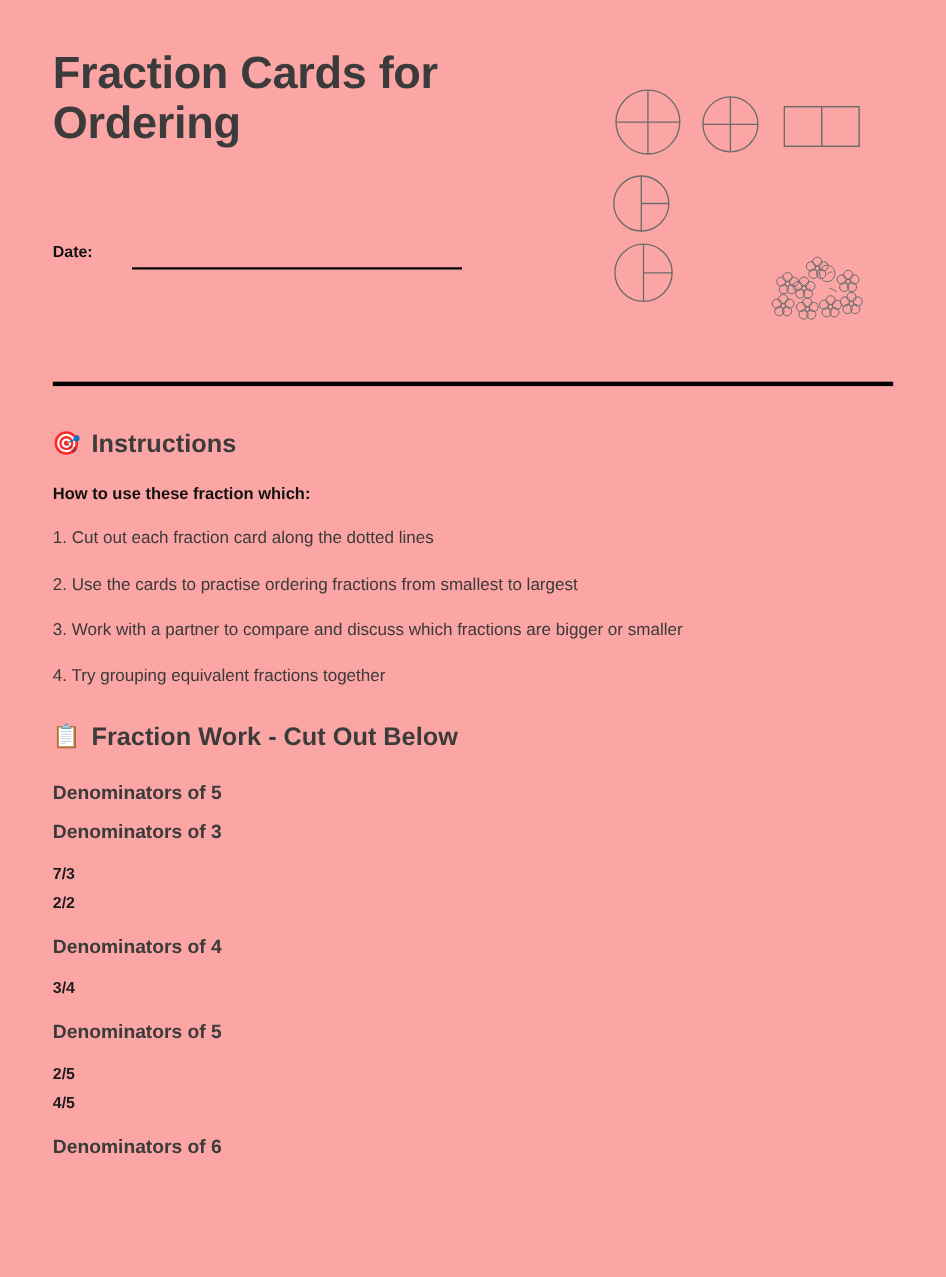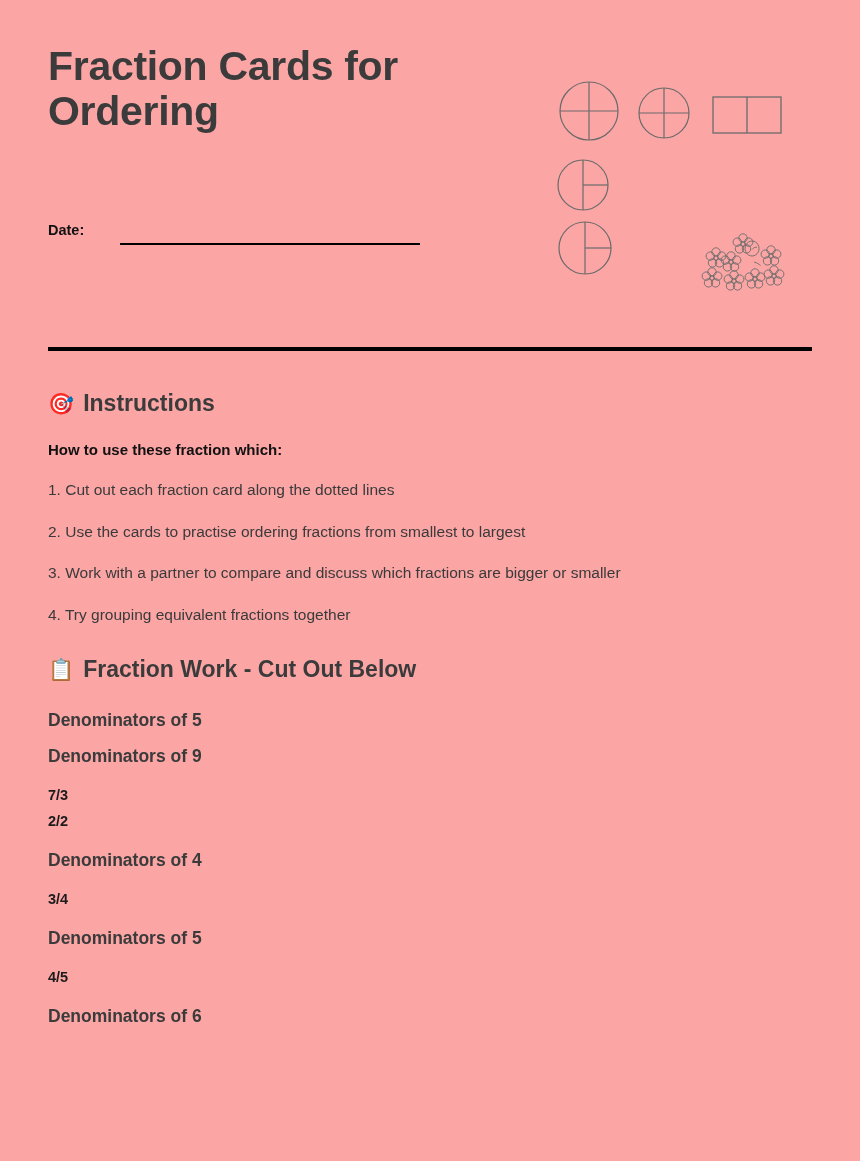--- a/index.html
+++ b/index.html
@@ -315,32 +315,33 @@
     <span>Fraction Work - Cut Out Below</span>
   </div>
 
   <div class="groups">
 
     <div class="group">
       <div class="group-title">Denominators of 5</div>
     </div>
 
     <div class="group">
-      <div class="group-title">Denominators of 9</div>
+      <div class="group-title">Denominators of 3</div>
       <div class="card-value">7/3</div>
       <div class="card-value">2/2</div>
     </div>
 
     <div class="group">
       <div class="group-title">Denominators of 4</div>
       <div class="card-value">3/4</div>
     </div>
 
     <div class="group">
       <div class="group-title">Denominators of 5</div>
+      <div class="card-value">2/5</div>
       <div class="card-value">4/5</div>
     </div>
 
     <div class="group group-clipped">
       <div class="group-title">Denominators of 6</div>
     </div>
 
   </div>
 
 </div>

